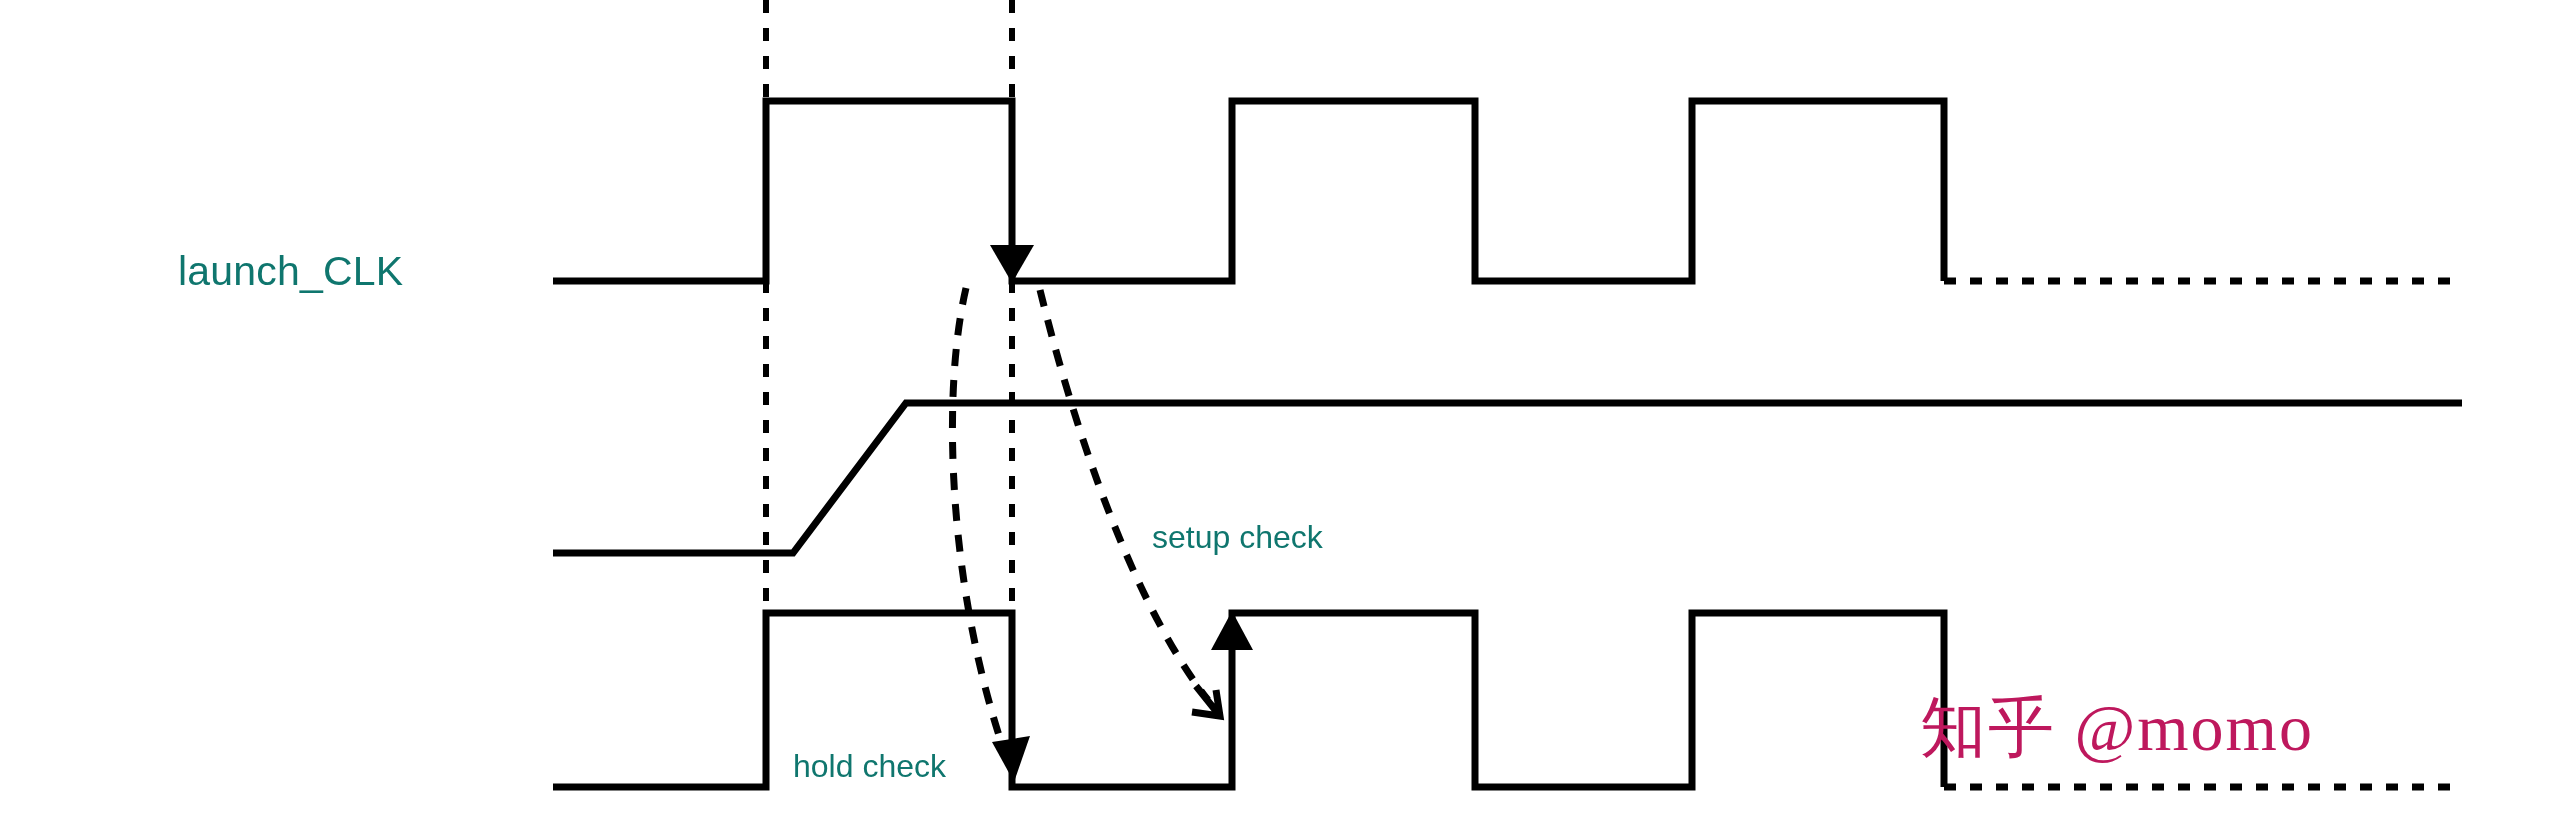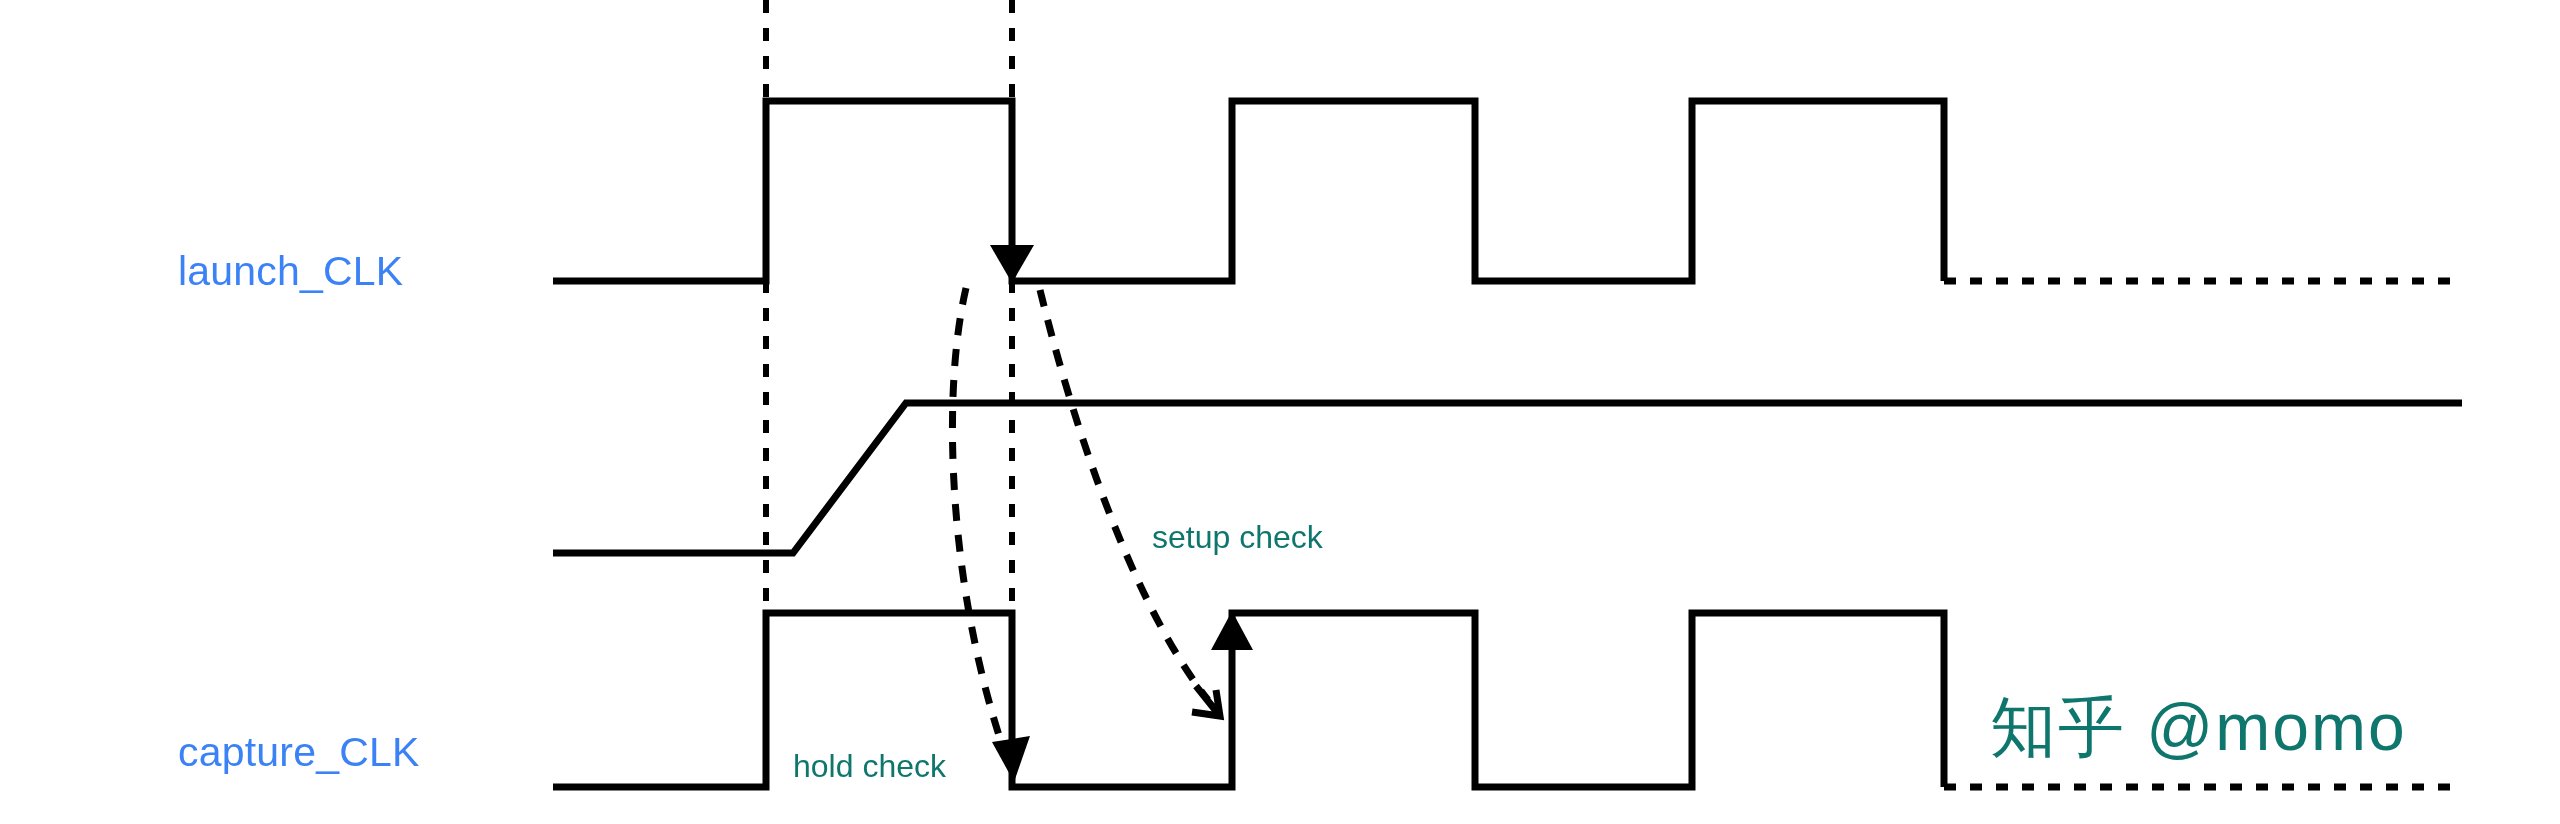--- a/index.html
+++ b/index.html
@@ -21,43 +21,43 @@
     position: absolute;
     left: 0;
     top: 0;
     width: 2560px;
     height: 824px;
   }
   .sig-label {
     position: absolute;
     font-family: "Liberation Sans", sans-serif;
     font-size: 41px;
-    color: #3b82f6;
+    color: #0f766e;
     white-space: nowrap;
     letter-spacing: 0.2px;
   }
   .ann-label {
     position: absolute;
     font-family: "Liberation Sans", sans-serif;
     font-size: 32px;
     color: #0f766e;
     white-space: nowrap;
   }
   #label-launch   { left: 178px; top: 248px; }
   #label-enreg    { left: 238px; top: 521px; }
   #label-capture  { left: 178px; top: 729px; }
   #label-setup    { left: 1152px; top: 519px; }
   #label-hold     { left: 793px; top: 748px; text-align: center; }
   #watermark {
     position: absolute;
-    left: 1990px;
+    left: 1920px;
     top: 683px;
-    font-family: Liberation Sans, sans-serif;
+    font-family: Liberation Serif, serif;
     font-size: 66px;
-    color: #0f766e;
+    color: #be185d;
     white-space: nowrap;
     letter-spacing: 2px;
     user-select: none;
   }
 </style>
 </head>
 <body>
 
 <div id="root">
 
@@ -98,21 +98,20 @@
 
     <g>
       <polygon points="1232,611 1211,650 1253,650" fill="#000000"></polygon>
     </g>
 
   </svg>
 
   <div class="sig-label" id="label-launch">launch_CLK</div>
 
 
-  <div class="sig-label" id="label-capture">capture_CLK</div>
 
   <div class="ann-label" id="label-setup">setup check</div>
 
   <div class="ann-label" id="label-hold">hold check</div>
 
   <div id="watermark">知乎 @momo</div>
 
 </div>
 
 </body></html>

